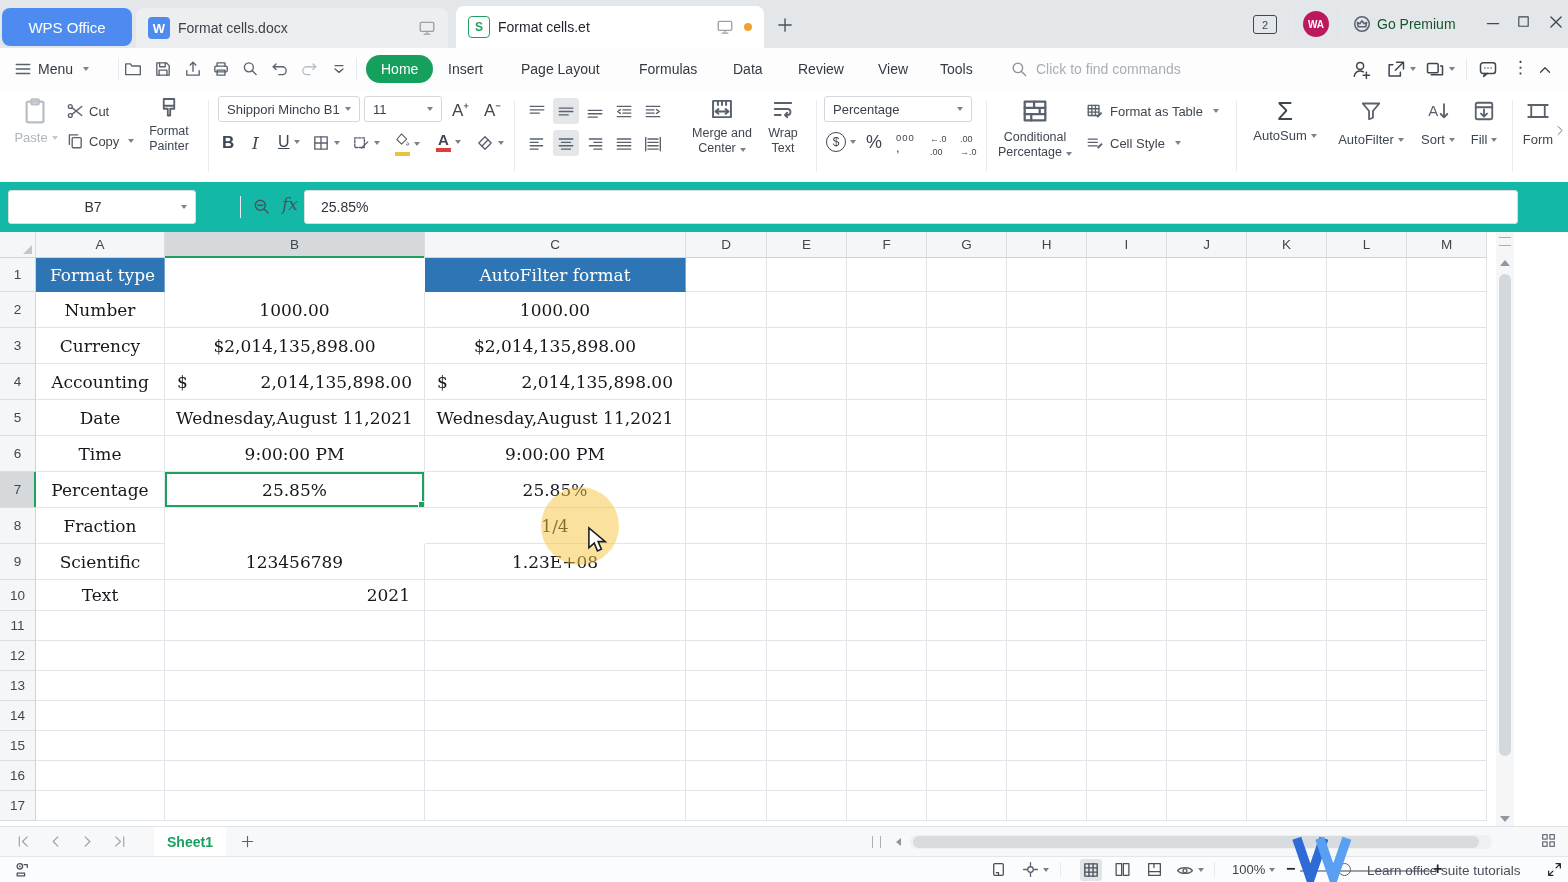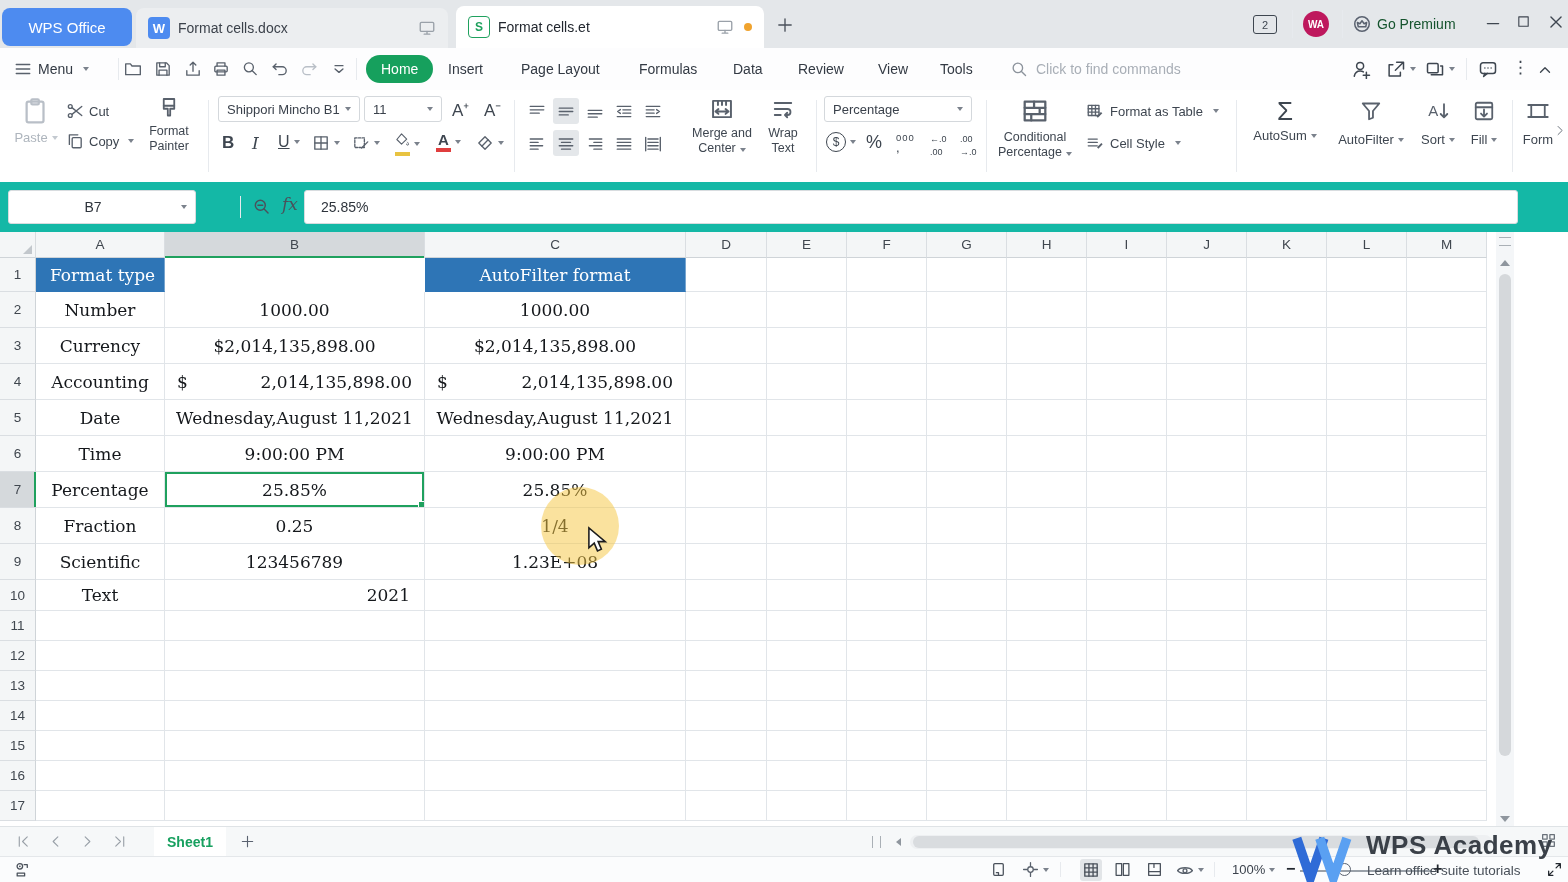--- a/index.html
+++ b/index.html
@@ -811,21 +811,20 @@
         <div class="cell" style="left:847px;top:240px;width:80px;height:36px"></div>
         <div class="cell" style="left:927px;top:240px;width:80px;height:36px"></div>
         <div class="cell" style="left:1007px;top:240px;width:80px;height:36px"></div>
         <div class="cell" style="left:1087px;top:240px;width:80px;height:36px"></div>
         <div class="cell" style="left:1167px;top:240px;width:80px;height:36px"></div>
         <div class="cell" style="left:1247px;top:240px;width:80px;height:36px"></div>
         <div class="cell" style="left:1327px;top:240px;width:80px;height:36px"></div>
         <div class="cell" style="left:1407px;top:240px;width:80px;height:36px"></div>
         <div class="rowh" style="top:276px;height:36px">8</div>
         <div class="cell" style="left:36px;top:276px;width:129px;height:36px">Fraction</div>
-        <div class="cell" style="left:165px;top:276px;width:260px;height:36px">0.25</div>
         <div class="cell" style="left:425px;top:276px;width:261px;height:36px">1/4</div>
         <div class="cell" style="left:686px;top:276px;width:81px;height:36px"></div>
         <div class="cell" style="left:767px;top:276px;width:80px;height:36px"></div>
         <div class="cell" style="left:847px;top:276px;width:80px;height:36px"></div>
         <div class="cell" style="left:927px;top:276px;width:80px;height:36px"></div>
         <div class="cell" style="left:1007px;top:276px;width:80px;height:36px"></div>
         <div class="cell" style="left:1087px;top:276px;width:80px;height:36px"></div>
         <div class="cell" style="left:1167px;top:276px;width:80px;height:36px"></div>
         <div class="cell" style="left:1247px;top:276px;width:80px;height:36px"></div>
         <div class="cell" style="left:1327px;top:276px;width:80px;height:36px"></div>
@@ -1083,17 +1082,16 @@
           <path d="M9.5 2.5h4v4M6.5 13.5h-4v-4M13.5 2.5L9.5 6.5M2.5 13.5l4-4"></path>
         </svg>
       </span>
   </div>
 
   <div class="watermark">
     <svg style="position:absolute;left:0;top:4px" width="68" height="48" viewBox="0 0 64 46">
       <path d="M4 4 L17 42 L30 4" stroke="#2f6bd7" stroke-width="9" fill="none"></path>
       <path d="M26 4 L39 42 L52 4" stroke="#5aa0f2" stroke-width="9" fill="none"></path>
     </svg>
-    <div class="wm-title">WPS Academy</div>
     <div class="wm-sub">Learn office suite tutorials</div>
   </div>
 
 </div>
 
 </body></html>

